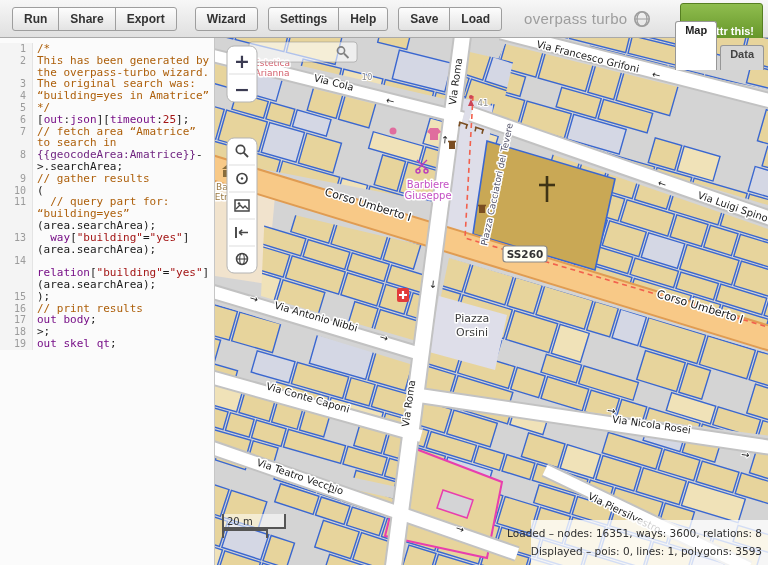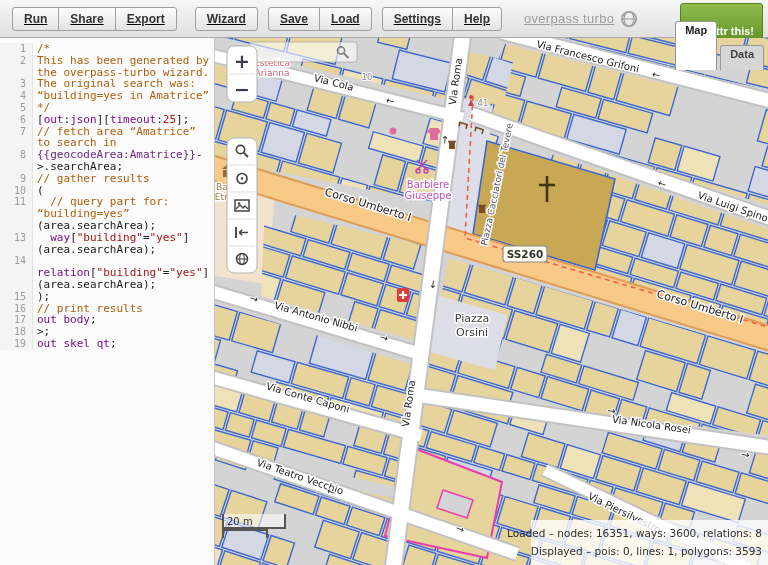--- a/index.html
+++ b/index.html
@@ -4,21 +4,21 @@
 <style>
   html,body{margin:0;padding:0;background:#fff;}
   #app{position:relative;width:768px;height:565px;overflow:hidden;font-family:"Liberation Sans",sans-serif;background:#e9e9e9;}
   
   #toolbar{position:absolute;left:0;top:0;width:768px;height:38px;background:linear-gradient(#f7f7f7,#e0e0e0);border-bottom:1px solid #a9a9a9;box-sizing:border-box;display:flex;align-items:center;padding-left:12px;}
   .btn-group{display:flex;margin-right:10px;}
   .tb-btn{font-family:"Liberation Sans",sans-serif;font-size:12px;font-weight:bold;color:#333;background:linear-gradient(#fdfdfd,#e3e3e3);border:1px solid #9e9e9e;padding:4px 11px;margin-left:-1px;cursor:pointer;white-space:nowrap;}
   .btn-group .tb-btn:first-child{border-radius:3px 0 0 3px;margin-left:0;}
   .btn-group .tb-btn:last-child{border-radius:0 3px 3px 0;}
   .btn-group .tb-btn:only-child{border-radius:3px;margin-left:8px;}
-  #title{display:flex;align-items:center;margin-left:12px;color:#9d9d9d;font-size:13px;letter-spacing:.3px;text-decoration:underline;}
+  #title{display:flex;align-items:center;margin-left:12px;color:#9d9d9d;font-size:15px;letter-spacing:.3px;}
   #title svg{margin-left:6px;}
   
   #flattr{position:absolute;top:3px;right:5px;height:17px;display:flex;align-items:center;gap:4px;background:linear-gradient(#8fbd4e,#649428);border:1px solid #567f21;border-radius:3px;color:#fff;font-size:11px;font-weight:bold;padding:18px 8px 1px 4px;cursor:pointer;}
   #flattr .fl-ico{width:11px;height:11px;background:#fff;border-radius:2px;position:relative;display:inline-block;}
   #flattr .fl-ico i{position:absolute;width:4px;height:4px;border-radius:1px;}
   #flattr .fl-ico i.o{left:1.5px;top:3.5px;background:#f67c1a;}
   #flattr .fl-ico i.g{right:1.5px;top:3.5px;background:#80b440;}
   #tabs{position:absolute;top:21px;right:4px;display:flex;z-index:30;}
   .tab{font-size:11px;font-weight:bold;padding:2px 9px 10px 9px;border:1px solid #979797;border-bottom:none;border-radius:3px 3px 0 0;cursor:pointer;}
   .tab.active{background:#fff;color:#222;}
@@ -32,36 +32,36 @@
   
   #map{position:absolute;left:215px;top:38px;width:553px;height:527px;overflow:hidden;background:#d4d4d4;cursor:grab;}
   #map svg{display:block;}
   text{font-family:"DejaVu Sans",sans-serif;}
 </style>
 </head>
 <body>
 <div id="app">
 
 <div id="toolbar">
-  <div id="tb-groups" style="display: flex; text-decoration: underline;">
+  <div id="tb-groups" style="display: flex;">
         <div class="btn-group">
           <button class="tb-btn">Run</button>
           <button class="tb-btn">Share</button>
           <button class="tb-btn">Export</button>
         </div>
         <div class="btn-group">
           <button class="tb-btn">Wizard</button>
         </div>
         <div class="btn-group">
+          <button class="tb-btn">Settings</button>
+          <button class="tb-btn">Help</button>
+        </div>
+        <div class="btn-group">
           <button class="tb-btn">Save</button>
           <button class="tb-btn">Load</button>
-        </div>
-        <div class="btn-group">
-          <button class="tb-btn">Settings</button>
-          <button class="tb-btn">Help</button>
         </div>
       </div>
   <div id="title">
     <span>overpass turbo</span>
     <svg width="18" height="18" viewBox="0 0 18 18">
       <circle cx="9" cy="9" r="7.2" fill="none" stroke="#9d9d9d" stroke-width="1.6"></circle>
       <path d="M9 1.8 A 5 7.2 0 0 0 9 16.2 A 5 7.2 0 0 0 9 1.8 M2 9 H16" fill="none" stroke="#9d9d9d" stroke-width="1.2"></path>
     </svg>
   </div>
 </div>

